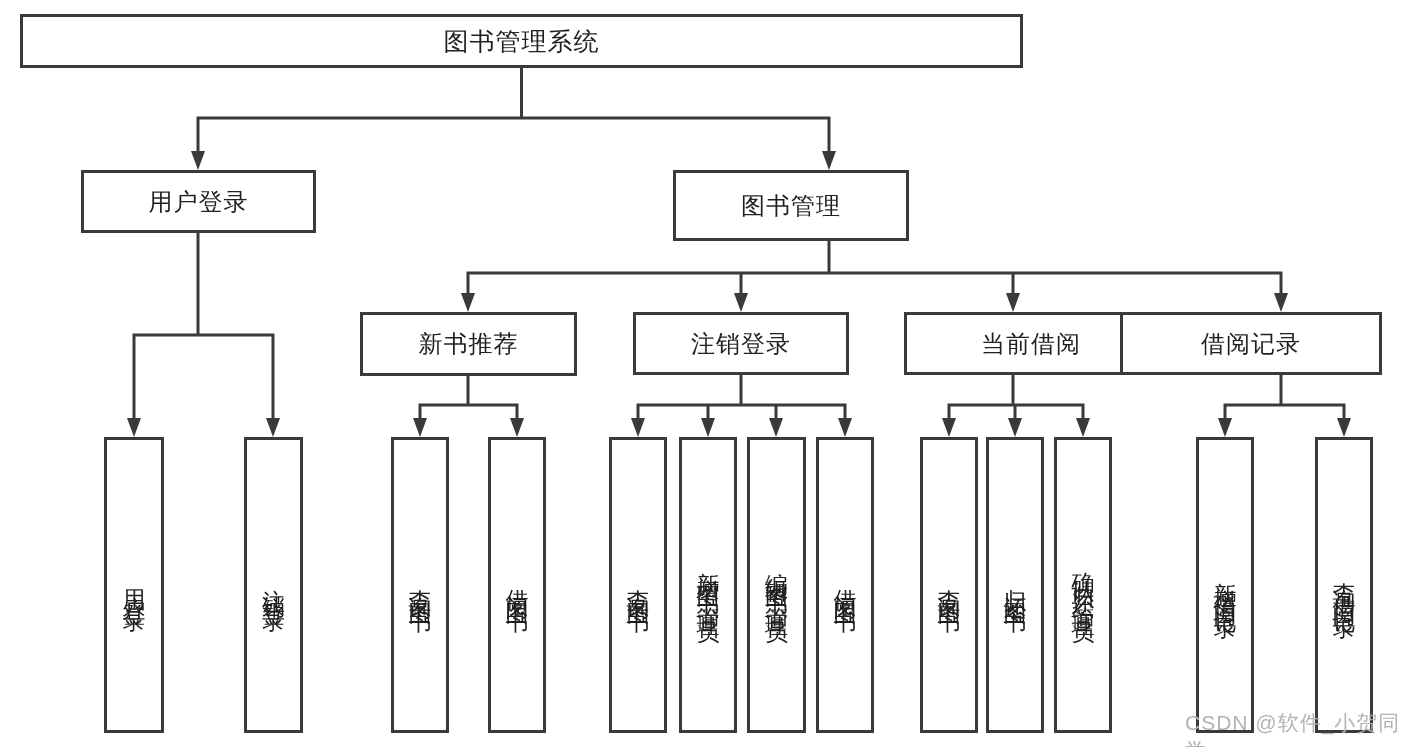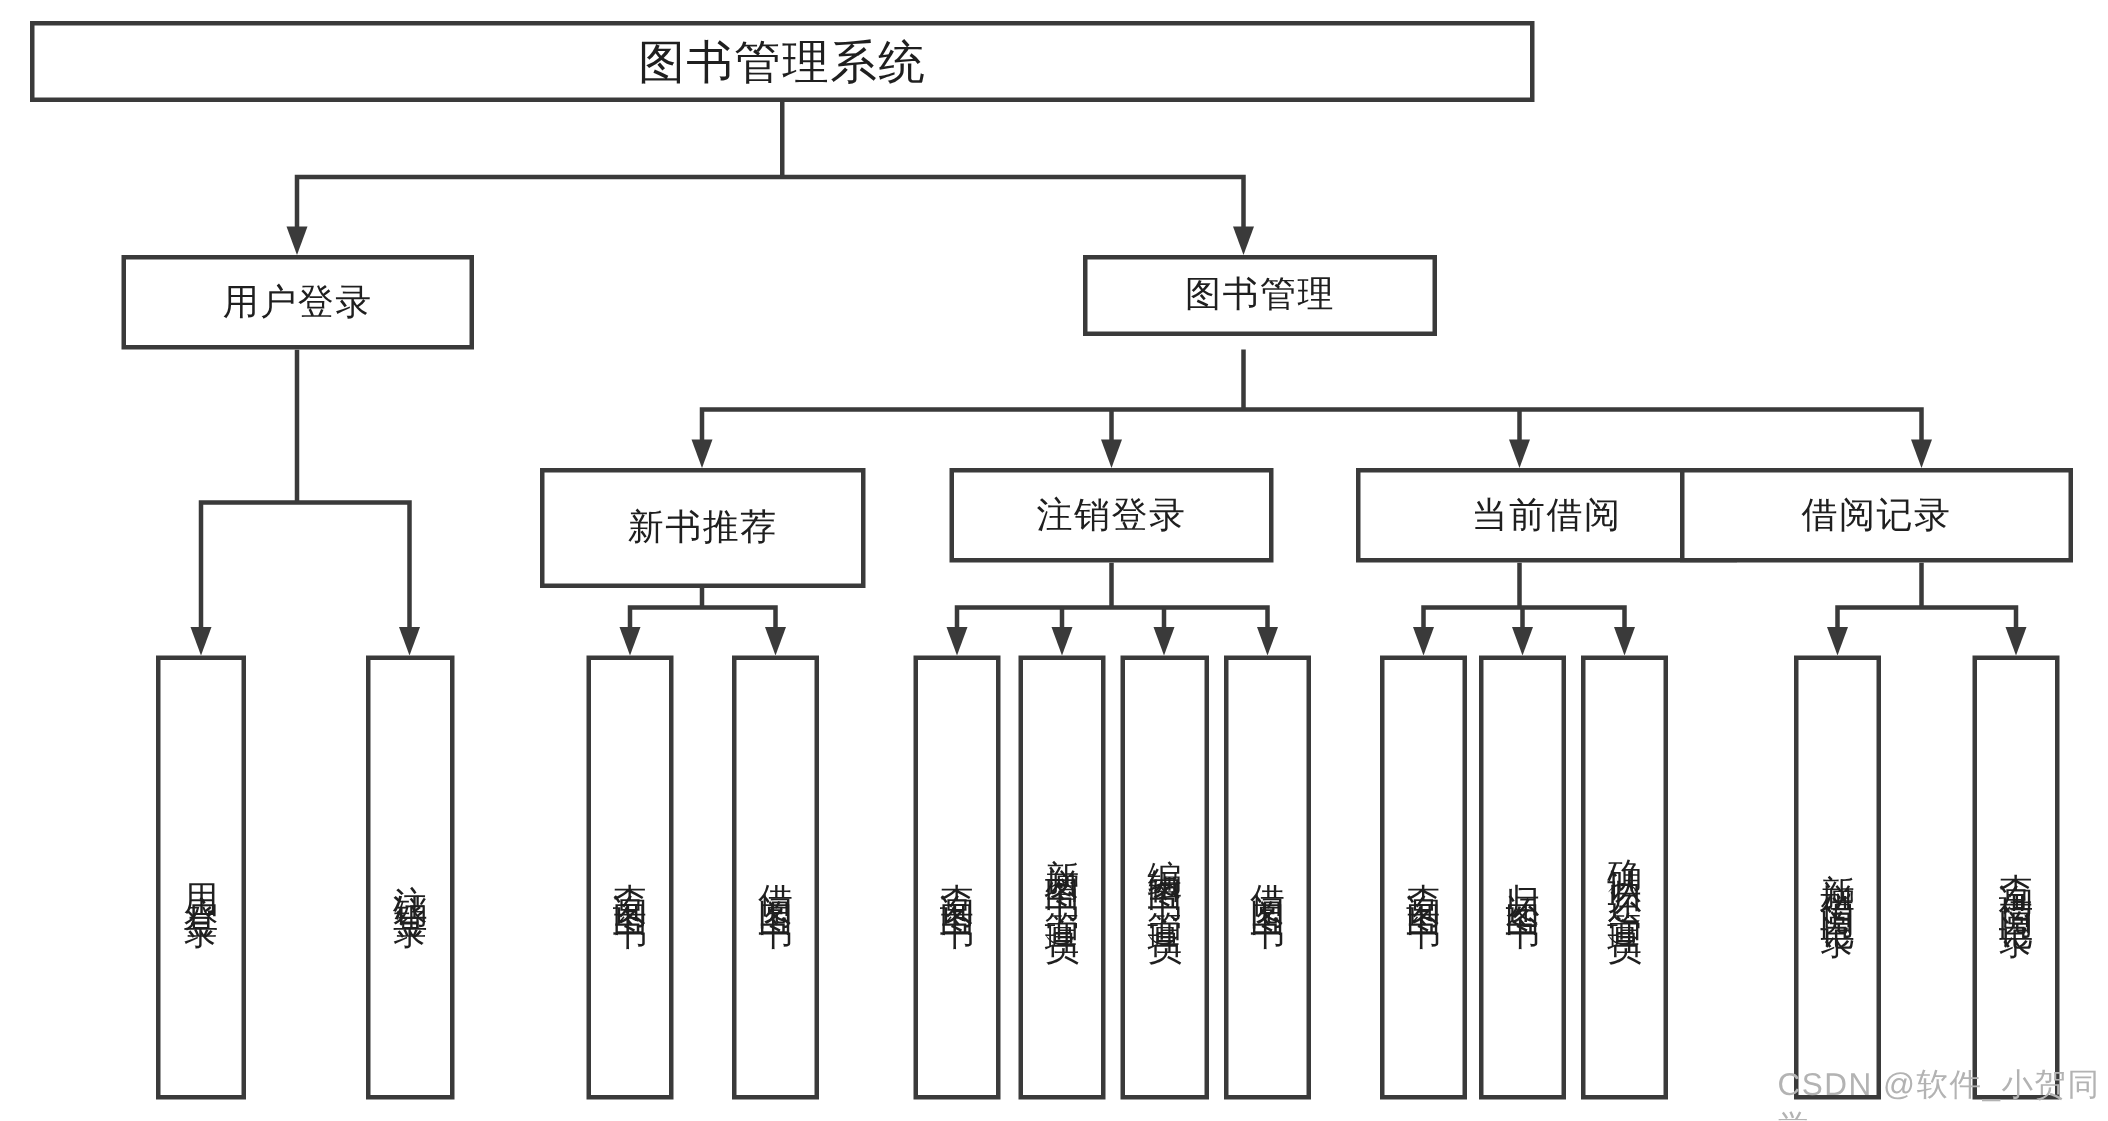--- a/index.html
+++ b/index.html
@@ -7,21 +7,21 @@
     position:relative;width:1405px;height:747px;background:#ffffff;
     font-family:"Liberation Sans","DejaVu Sans",sans-serif;color:#1f1f1f;overflow:hidden;
   }
   .connectors{position:absolute;left:0;top:0;z-index:1;}
   .node{
     position:absolute;z-index:2;box-sizing:border-box;background:#ffffff;
     border:3px solid #3a3a3a;display:flex;align-items:center;justify-content:center;
     line-height:1;white-space:nowrap;
   }
   .h-node{font-size:24px;letter-spacing:1px;}
-  .root-node{font-size:31px;}
+  .root-node{font-size:25px;}
   .v-node{
     writing-mode:vertical-lr;text-orientation:mixed;
     font-size:23px;letter-spacing:7px;line-height:1;
   }
   .watermark{
     position:absolute;z-index:3;left:1185px;top:709px;
     font-size:21px;letter-spacing:1px;color:#b3b3b3;
   }
 </style>
 </head>
@@ -68,23 +68,23 @@
       <polygon points="1008,418 1022,418 1015,437"></polygon>
       <polygon points="1076,418 1090,418 1083,437"></polygon>
       <polygon points="1218,418 1232,418 1225,437"></polygon>
       <polygon points="1337,418 1351,418 1344,437"></polygon>
     </g>
   </svg>
 
   <div class="node h-node root-node" style="left:20px;top:14px;width:1003px;height:54px">图书管理系统</div>
 
   <div class="node h-node" style="left:81px;top:170px;width:235px;height:63px">用户登录</div>
-  <div class="node h-node" style="left:722px;top:170px;width:236px;height:54px">图书管理</div>
+  <div class="node h-node" style="left:673px;top:170px;width:236px;height:71px">图书管理</div>
 
-  <div class="node h-node" style="left:360px;top:312px;width:217px;height:80px">新书推荐</div>
+  <div class="node h-node" style="left:360px;top:312px;width:217px;height:64px">新书推荐</div>
   <div class="node h-node" style="left:633px;top:312px;width:216px;height:63px">注销登录</div>
   <div class="node h-node" style="left:904px;top:312px;width:254px;height:63px">当前借阅</div>
   <div class="node h-node" style="left:1120px;top:312px;width:262px;height:63px">借阅记录</div>
 
   <div class="node v-node" style="left:104px;top:437px;width:60px;height:296px">用户登录</div>
   <div class="node v-node" style="left:244px;top:437px;width:59px;height:296px">注销登录</div>
   <div class="node v-node" style="left:391px;top:437px;width:58px;height:296px">查询图书</div>
   <div class="node v-node" style="left:488px;top:437px;width:58px;height:296px">借阅图书</div>
   <div class="node v-node" style="left:609px;top:437px;width:58px;height:296px">查询图书</div>
   <div class="node v-node" style="left:679px;top:437px;width:58px;height:296px">新增图书（管理员）</div>

